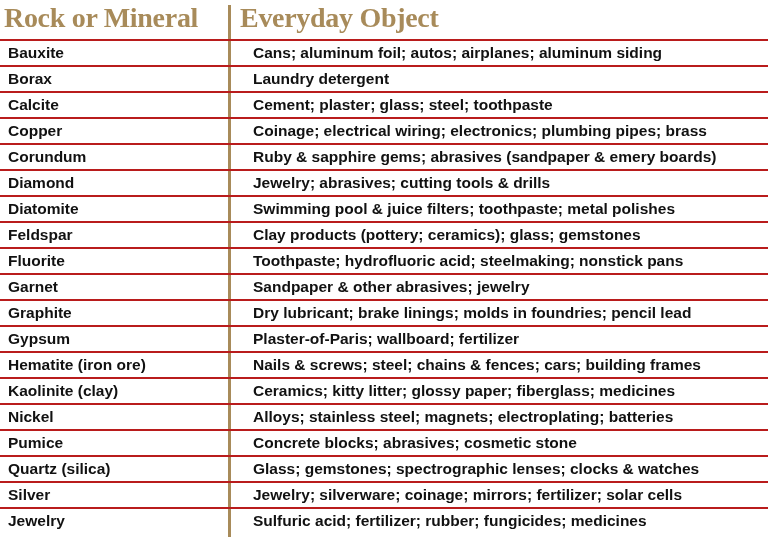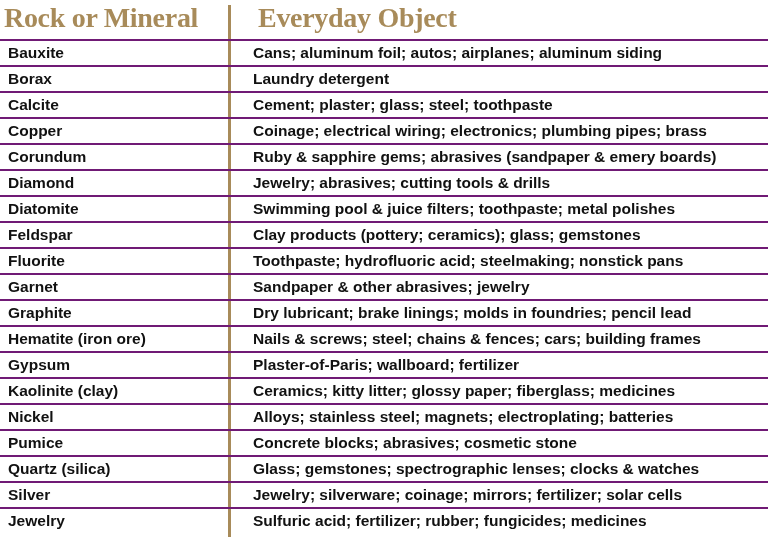--- a/index.html
+++ b/index.html
@@ -5,24 +5,24 @@
   html, body { margin: 0; padding: 0; background: #ffffff; }
   body { width: 768px; height: 537px; position: relative; overflow: hidden; }
   .header { position: absolute; top: 0; left: 0; width: 768px; height: 56px; }
   .h-left, .h-right {
     position: absolute; top: 2px;
     font-family: "Liberation Serif", "DejaVu Serif", serif;
     font-weight: bold; font-size: 28px; color: #a88b5a; letter-spacing: -0.3px;
     white-space: nowrap;
   }
   .h-left { left: 4px; }
-  .h-right { left: 258px; }
+  .h-right { left: 240px; }
   .vline { position: absolute; left: 228px; top: 5px; width: 3px; height: 532px; background: #a88b5a; }
   .rows { position: absolute; top: 39px; left: 0; width: 768px; }
-  .row { position: relative; height: 26px; border-top: 2px solid #701a75; box-sizing: border-box; }
+  .row { position: relative; height: 26px; border-top: 2px solid #b91c1c; box-sizing: border-box; }
   .cell {
     position: absolute; top: 3px;
     font-family: "Liberation Sans", "DejaVu Sans", sans-serif;
     font-weight: bold; font-size: 15.5px; color: #111111; white-space: nowrap;
   }
   .c1 { left: 8px; }
   .c2 { left: 253px; text-align: center; }
 </style>
 </head>
 <body>
@@ -72,26 +72,26 @@
     </div>
   <div class="row">
       <span class="cell c1">Garnet</span>
       <span class="cell c2">Sandpaper &amp; other abrasives; jewelry</span>
     </div>
   <div class="row">
       <span class="cell c1">Graphite</span>
       <span class="cell c2">Dry lubricant; brake linings; molds in foundries; pencil lead</span>
     </div>
   <div class="row">
+      <span class="cell c1">Gypsum</span>
+      <span class="cell c2">Plaster-of-Paris; wallboard; fertilizer</span>
+    </div>
+  <div class="row">
       <span class="cell c1">Hematite (iron ore)</span>
       <span class="cell c2">Nails &amp; screws; steel; chains &amp; fences; cars; building frames</span>
-    </div>
-  <div class="row">
-      <span class="cell c1">Gypsum</span>
-      <span class="cell c2">Plaster-of-Paris; wallboard; fertilizer</span>
     </div>
   <div class="row">
       <span class="cell c1">Kaolinite (clay)</span>
       <span class="cell c2">Ceramics; kitty litter; glossy paper; fiberglass; medicines</span>
     </div>
   <div class="row">
       <span class="cell c1">Nickel</span>
       <span class="cell c2">Alloys; stainless steel; magnets; electroplating; batteries</span>
     </div>
   <div class="row">

